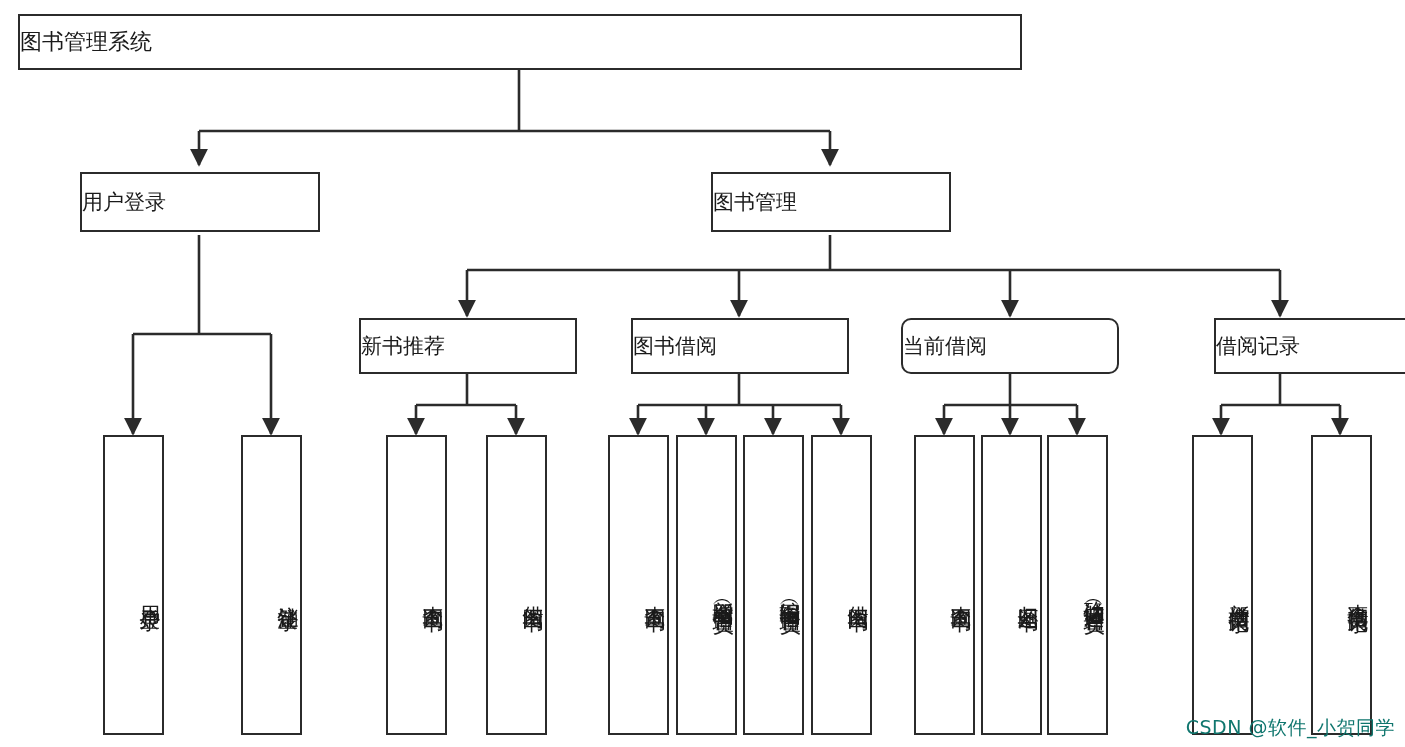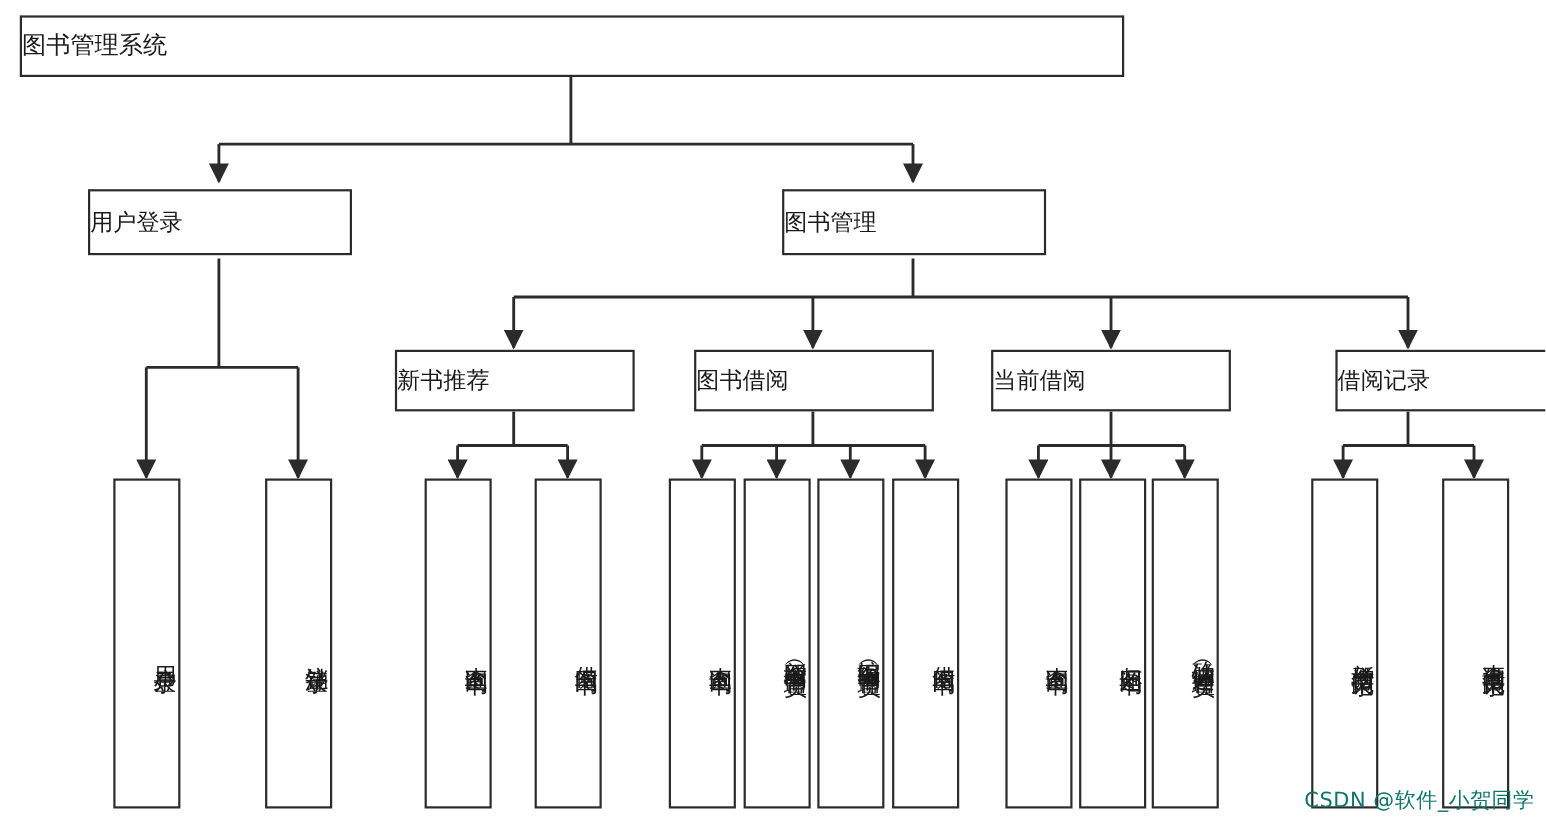--- a/index.html
+++ b/index.html
@@ -134,21 +134,21 @@
   <div class="node horiz" style="left:359px; top:318px; width:218px; height:56px;">
     <span class="label">新书推荐</span>
   </div>
 
   <div class="node horiz" style="left:711px; top:172px; width:240px; height:60px;">
     <span class="label">图书管理</span>
   </div>
   <div class="node horiz" style="left:631px; top:318px; width:218px; height:56px;">
     <span class="label">图书借阅</span>
   </div>
-  <div class="node horiz" style="left:901px; top:318px; width:218px; height:56px;">
+  <div class="node horiz" style="left:901px; top:318px; width:218px; height:56px;border-radius:10px;">
     <span class="label">当前借阅</span>
   </div>
   <div class="node horiz" style="left:1171px; top:318px; width:218px; height:56px;margin-left:43px;">
     <span class="label">借阅记录</span>
   </div>
 
   <div class="node vert" style="left:103px; top:435px; width:61px; height:300px;">
     <span class="label">用户登录</span>
   </div>
   <div class="node vert" style="left:241px; top:435px; width:61px; height:300px;">

